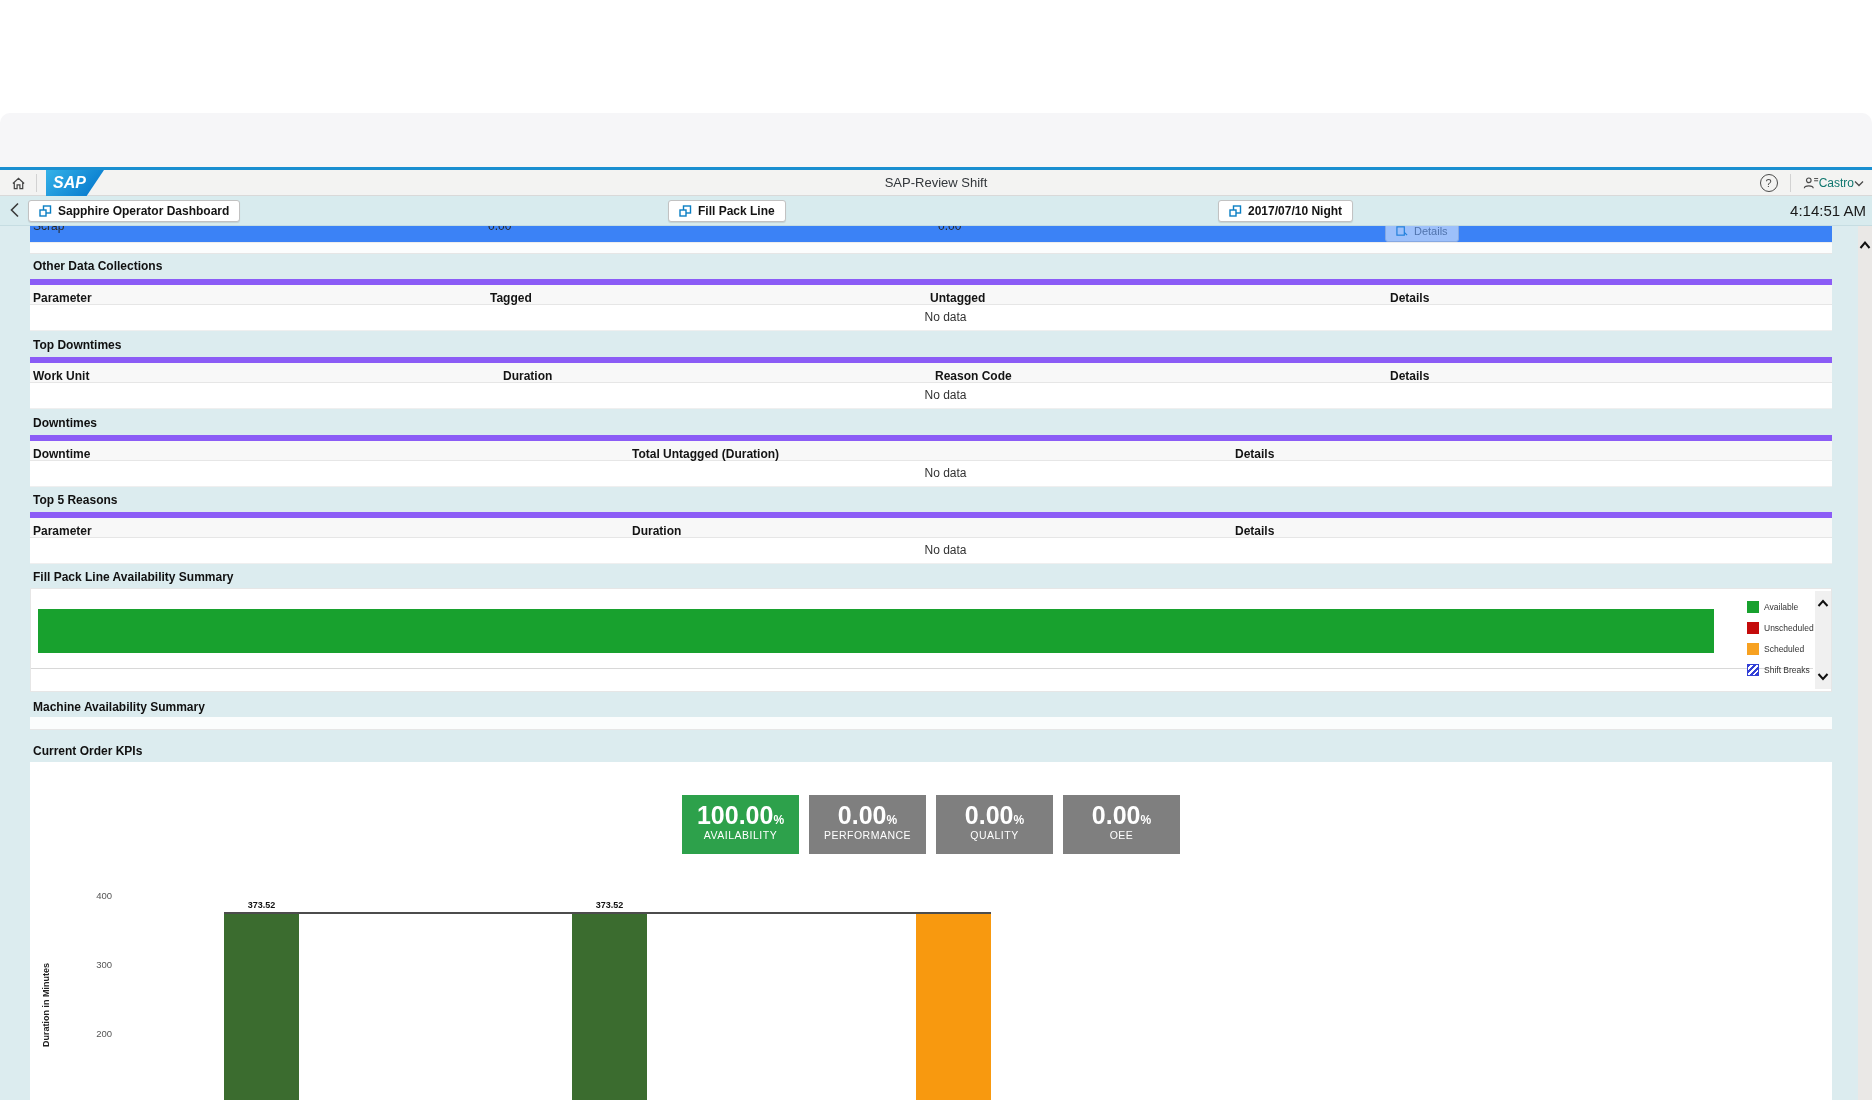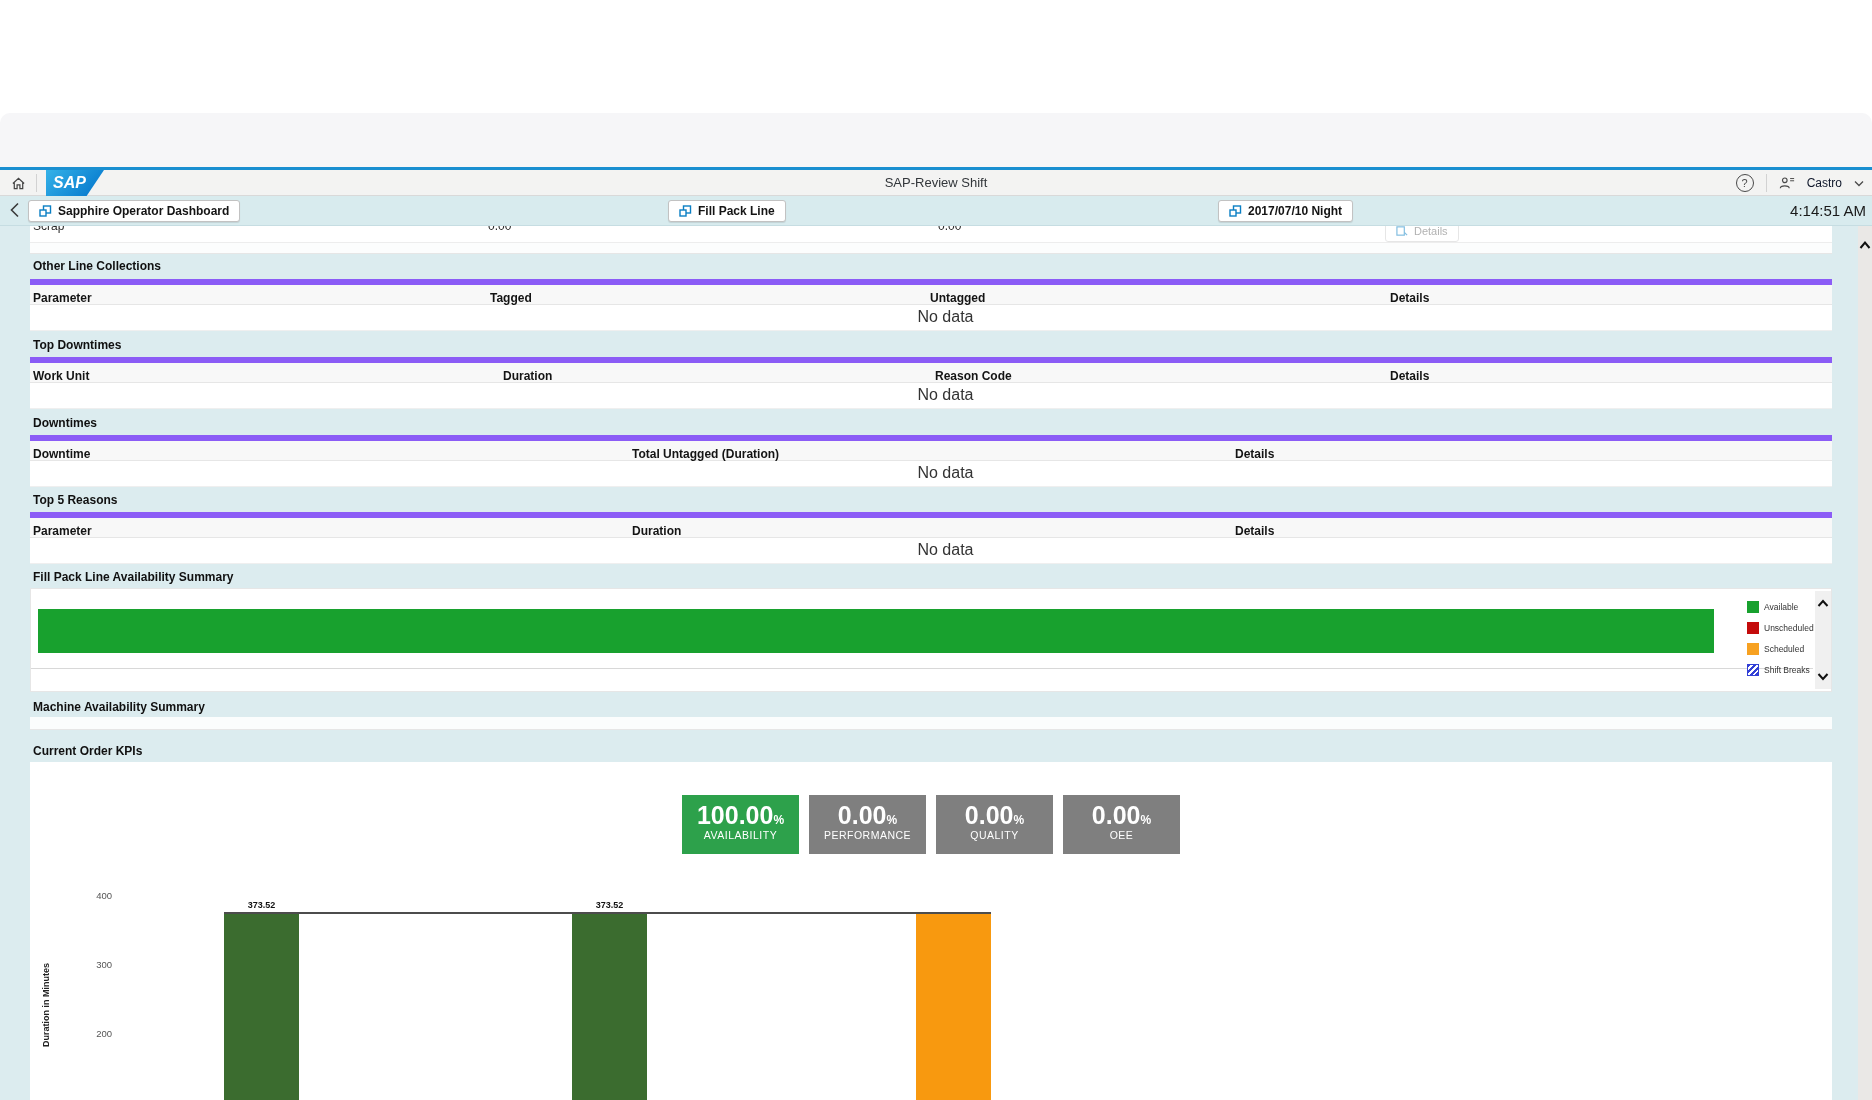--- a/index.html
+++ b/index.html
@@ -19,51 +19,51 @@
   .vsep{position:absolute;top:4px;width:1px;height:18px;background:#d2d2d2;}
   .sap-logo{position:absolute;left:46px;top:0;width:58px;height:26px;
             background:linear-gradient(135deg,#35b2e8 0%,#0b7fd0 80%);
             clip-path:polygon(0 0,100% 0,70% 100%,0 100%);
             color:#fff;font-weight:bold;font-style:italic;font-size:16px;line-height:26px;padding-left:7px;}
   .shell-title{position:absolute;left:50%;top:5px;transform:translateX(-50%);font-size:13px;color:#32363a;}
   .shell-right{position:absolute;right:8px;top:0;height:26px;display:flex;align-items:center;gap:12px;}
   .help-btn{width:18px;height:18px;border-radius:50%;border:1.4px solid #4a4a4a;background:transparent;
             font-size:11px;color:#4a4a4a;line-height:15px;text-align:center;padding:0;cursor:pointer;}
   .shell-right .vsep2{width:1px;height:18px;background:#d2d2d2;}
-  .user-btn{display:flex;align-items:center;gap:12px;border:none;background:transparent;cursor:pointer;
-            font-size:12px;color:#0f172a;padding:0;}
+  .user-btn{display:flex;align-items:center;gap:0;border:none;background:transparent;cursor:pointer;
+            font-size:12px;color:#0f766e;padding:0;}
   
   .subhdr{position:absolute;left:0;top:196px;width:1872px;height:30px;background:#d8ebee;
           border-bottom:1px solid #c6dde2;}
   .back-btn{position:absolute;left:4px;top:5px;width:20px;height:20px;border:none;background:transparent;
             padding:0;cursor:pointer;}
   .chip{position:absolute;top:4px;height:22px;background:#fff;border:1px solid #c2c2c2;border-radius:3px;
         box-shadow:0 1px 1px rgba(0,0,0,.10);display:flex;align-items:center;gap:6px;padding:0 10px;
         font-weight:bold;font-size:12px;color:#141414;cursor:pointer;font-family:inherit;}
   .clock{position:absolute;right:6px;top:6px;font-size:15px;color:#1a1a1a;}
   
   .content{position:absolute;left:0;top:226px;width:1858px;height:874px;background:#dcecef;overflow:hidden;}
   .scrollstrip{position:absolute;left:1858px;top:226px;width:14px;height:874px;background:#eae8e6;cursor:pointer;}
   .scrollstrip svg{position:absolute;left:1px;top:14px;}
-  .scrap-row{position:absolute;left:30px;top:0;width:1802px;height:17px;background:#ffffff;overflow:hidden;
+  .scrap-row{position:absolute;left:30px;top:0;width:1802px;height:17px;background:#3b82f6;overflow:hidden;
              border-bottom:1px solid #ededed;}
   .scrap-row .cut{position:absolute;top:-7px;font-size:12px;color:#2a2a2a;line-height:14px;}
   .scrap-details{position:absolute;left:1355px;top:-6px;height:22px;opacity:.5;display:flex;align-items:center;
                  gap:6px;padding:0 10px;background:#fff;border:1px solid #cfcfcf;border-radius:3px;
                  font-size:11px;color:#666;}
   .tbl-foot{position:absolute;left:30px;top:17px;width:1802px;height:11px;background:#fcfdfd;
             border-bottom:1px solid #e6e6e6;}
   .sec-title{position:absolute;left:33px;font-size:12px;font-weight:bold;color:#101010;}
   .tbl{position:absolute;left:30px;width:1802px;height:52px;background:#fff;}
   .thead{position:absolute;left:0;top:0;width:1802px;height:26px;background:#f8f8f8;
          border-top:6px solid #8b5cf6;border-bottom:1px solid #e6e6e6;}
   .thead .c{position:absolute;top:6px;font-size:12px;font-weight:bold;color:#141414;}
   .trow{position:absolute;left:0;top:26px;width:1802px;height:26px;background:#fff;
         border-bottom:1px solid #efefef;text-align:center;}
-  .trow span{font-size:16px;color:#333;line-height:24px;margin-left:29px;}
+  .trow span{font-size:12px;color:#333;line-height:24px;margin-left:29px;}
   
   .avail{position:absolute;left:30px;top:362px;width:1802px;height:104px;background:#fff;
          border:1px solid #e6e6e6;}
   .avail-plot{position:absolute;left:0;top:0;width:1782px;height:80px;border-bottom:1px solid #d8d8d8;}
   .avail-bar{position:absolute;left:7px;top:20px;width:1676px;height:44px;}
   .avail-ticks{position:absolute;left:0;top:84px;width:1782px;height:16px;}
   .avail-tick{position:absolute;top:0;transform:translateX(-50%);font-size:9px;color:#666;}
   .legend{position:absolute;left:1716px;top:7px;}
   .lg-item{display:flex;align-items:center;gap:5px;height:21px;}
   .lg-sw{width:12px;height:12px;flex:0 0 12px;}
@@ -167,21 +167,21 @@
       <span class="scrap-details">
         <svg width="12" height="12" viewBox="0 0 13 13">
           <rect x="1" y="2" width="8" height="9" fill="none" stroke="#0a7fc4" stroke-width="1.3"></rect>
           <path d="M9 8 L12 11" stroke="#0a7fc4" stroke-width="1.3"></path>
         </svg>
         <span>Details</span>
       </span>
     </div>
     <div class="tbl-foot"></div>
 
-    <div class="sec-title" style="top:33px;">Other Line Collections</div>
+    <div class="sec-title" style="top:33px;">Other Data Collections</div>
     <div class="tbl" style="top:53px;">
       <div class="thead">
         <span class="c" style="left:3px;">Parameter</span>
         <span class="c" style="left:460px;">Tagged</span>
         <span class="c" style="left:900px;">Untagged</span>
         <span class="c" style="left:1360px;">Details</span>
       </div>
       <div class="trow">
         <span>No data</span>
       </div>

